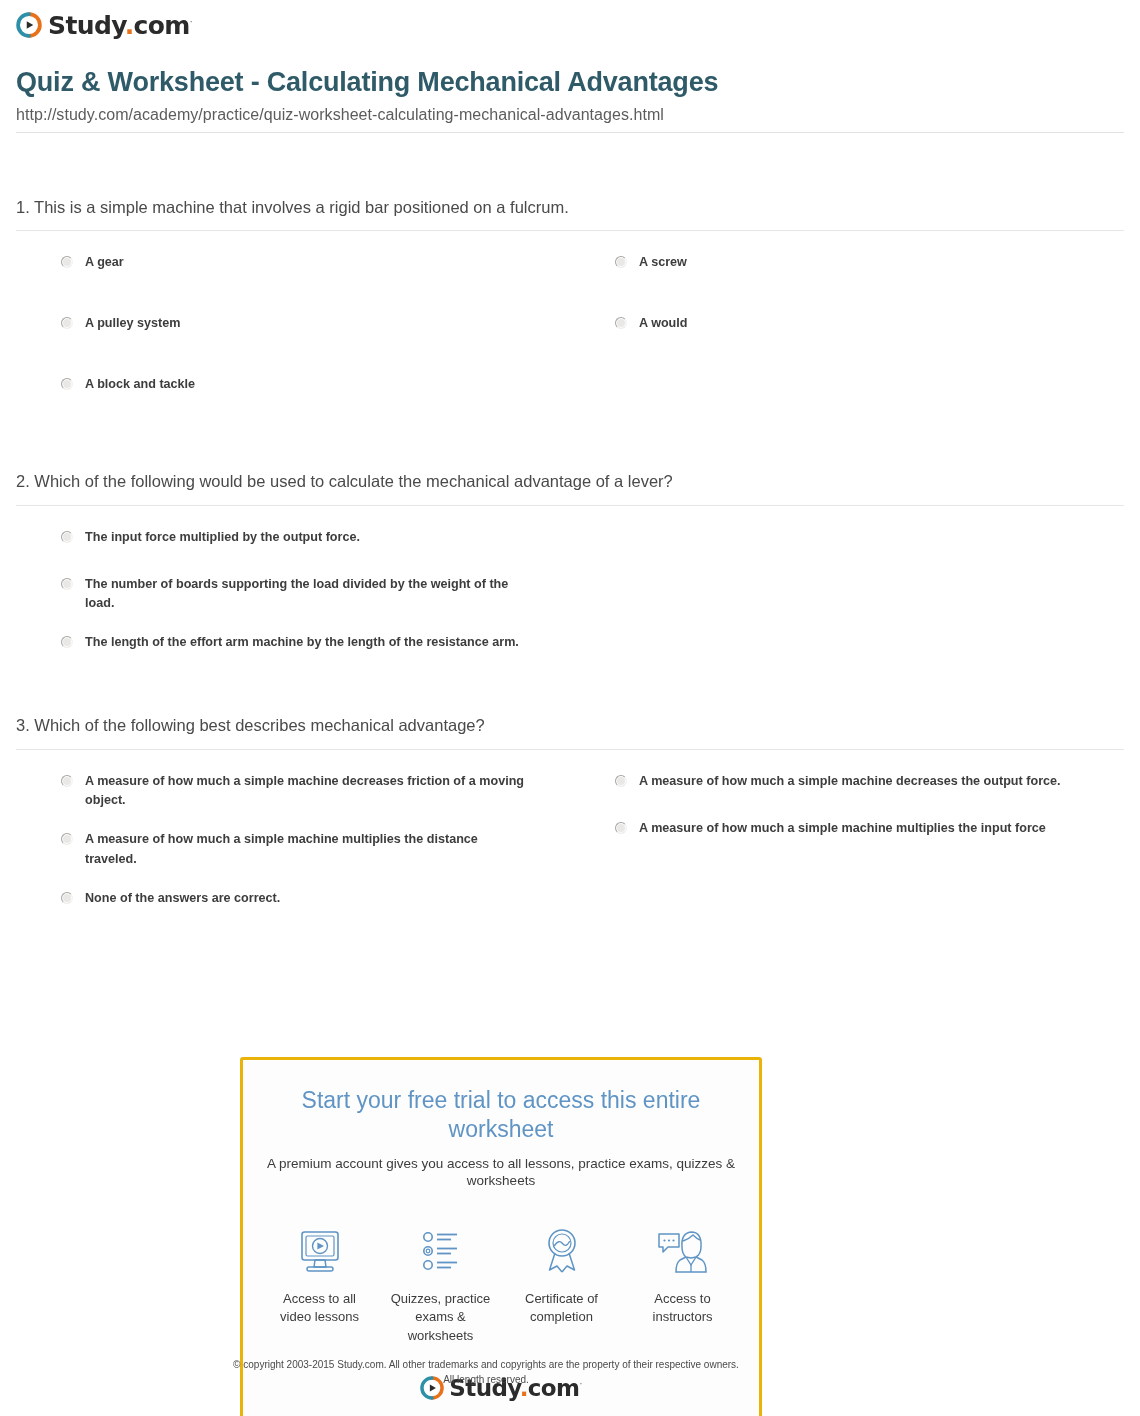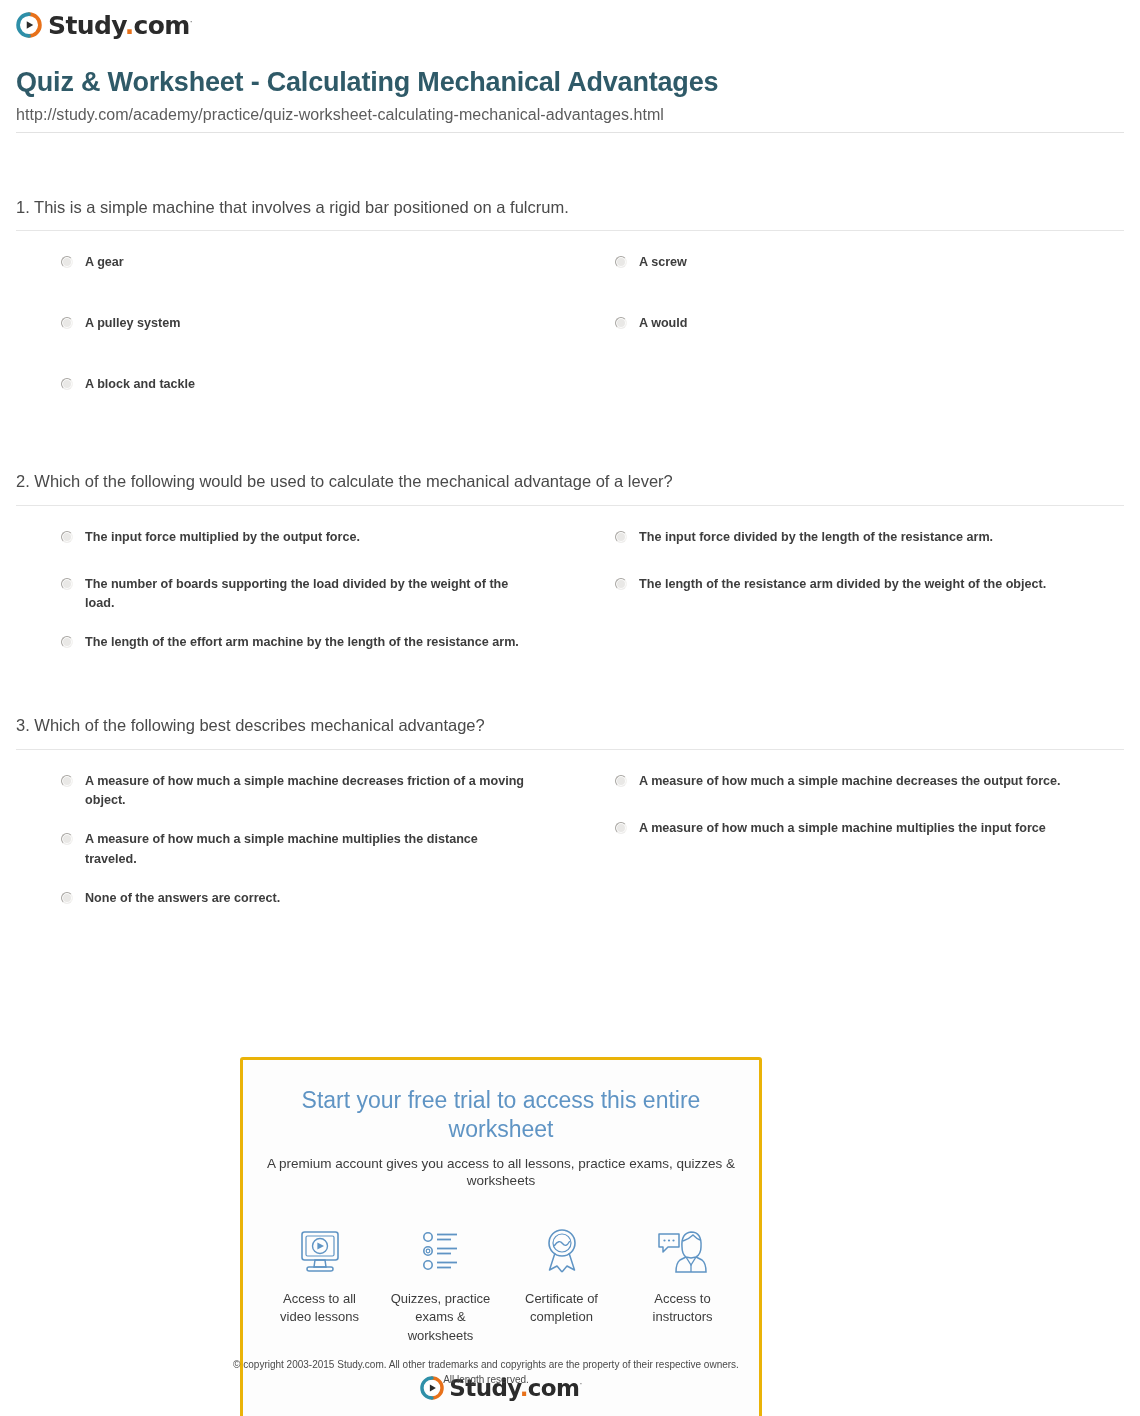--- a/index.html
+++ b/index.html
@@ -290,30 +290,20 @@
             <span class="radio"></span>
             <span class="opt-label">The input force multiplied by the output force.</span>
           </div>
           <div class="option tall">
             <span class="radio"></span>
             <span class="opt-label">The number of boards supporting the load divided by the weight of the load.</span>
           </div>
           <div class="option tall">
             <span class="radio"></span>
             <span class="opt-label">The length of the effort arm machine by the length of the resistance arm.</span>
-          </div>
-        </div>
-        <div class="opt-col">
-          <div class="option tall">
-            <span class="radio"></span>
-            <span class="opt-label">The input force divided by the length of the resistance arm.</span>
-          </div>
-          <div class="option tall">
-            <span class="radio"></span>
-            <span class="opt-label">The length of the resistance arm divided by the weight of the object.</span>
           </div>
         </div>
       </div>
     </div>
 
     <div class="q-gap"></div>
 
     <div class="question-block">
       <div class="q-text">3. Which of the following best describes mechanical advantage?</div>
       <div class="q-rule"></div>

